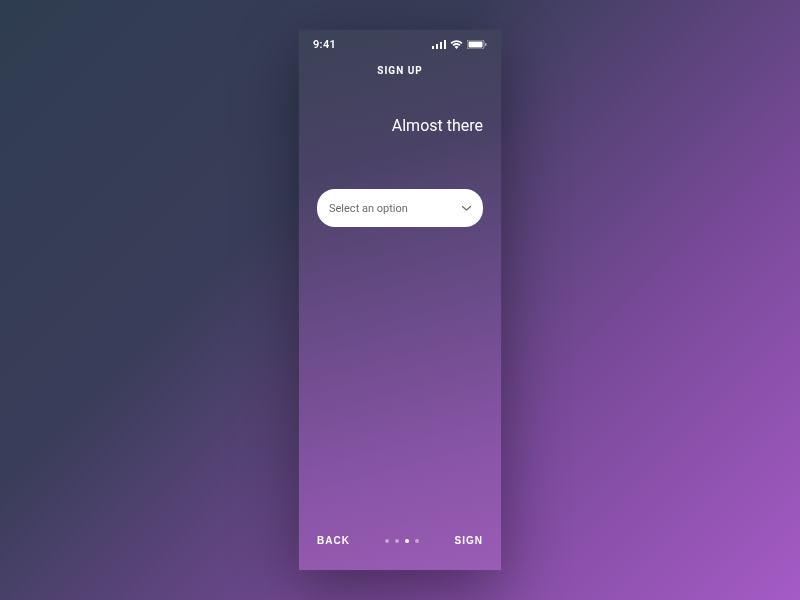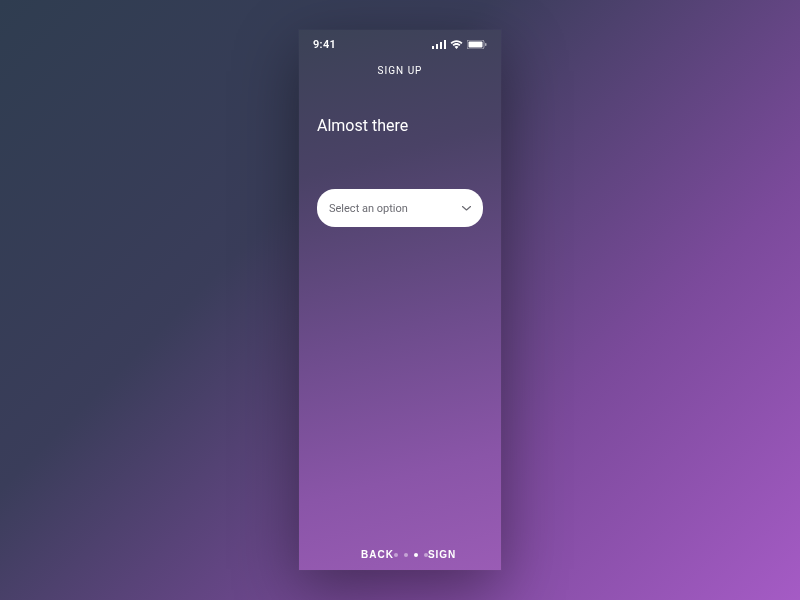--- a/index.html
+++ b/index.html
@@ -58,33 +58,33 @@
     }
 
     .header {
       text-align: center;
       padding: 10px 0 6px 0;
     }
 
     .header-title {
       color: #fff;
       font-size: 10px;
-      font-weight: 400;
+      font-weight: 700;
       letter-spacing: 1px;
     }
 
     .content {
       flex: 1;
       display: flex;
       flex-direction: column;
       padding: 0 18px;
     }
 
     .heading {
-      text-align: left;
+      text-align: right;
       color: #fff;
       font-size: 16px;
       font-weight: 400;
       margin-top: 34px;
       margin-bottom: 54px;
     }
 
     .select-box {
       background: #fff;
       height: 38px;
@@ -103,22 +103,22 @@
 
     .chevron-icon {
       color: #6b6b72;
       display: flex;
       align-items: center;
     }
 
     .footer {
       display: flex;
       align-items: center;
-      padding: 14px 18px 10px 18px;
-      margin-left: 44px;
+      justify-content: space-between;
+      padding: 14px 18px 24px 18px;
     }
 
     .footer-btn {
       color: #fff;
       font-size: 10px;
       font-weight: 700;
       letter-spacing: 1px;
       background: none;
       border: none;
       cursor: pointer;

